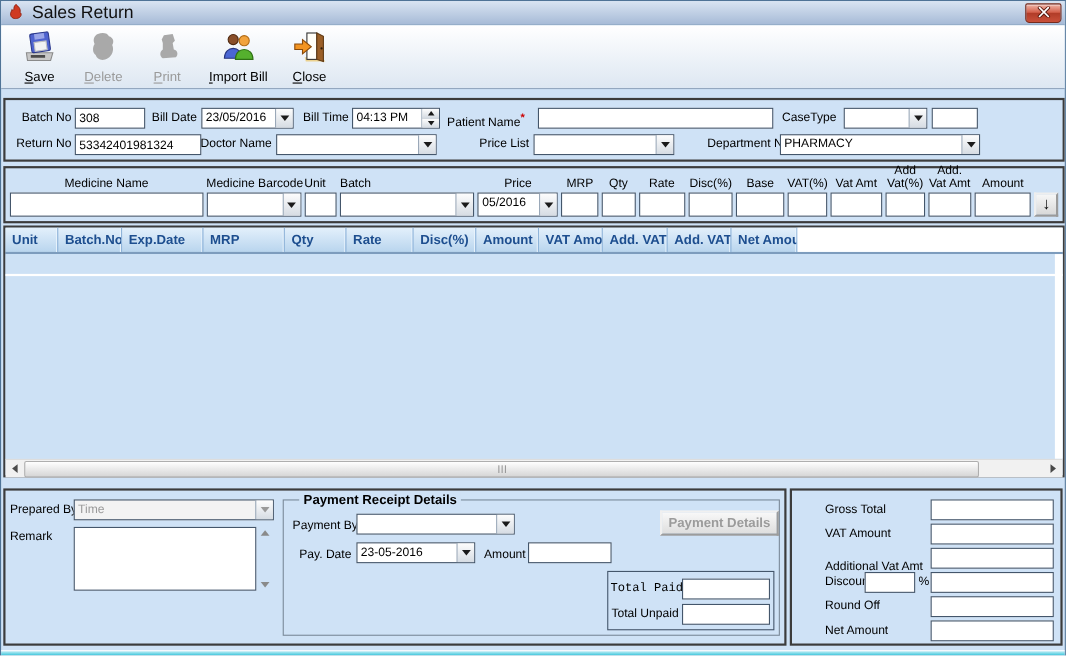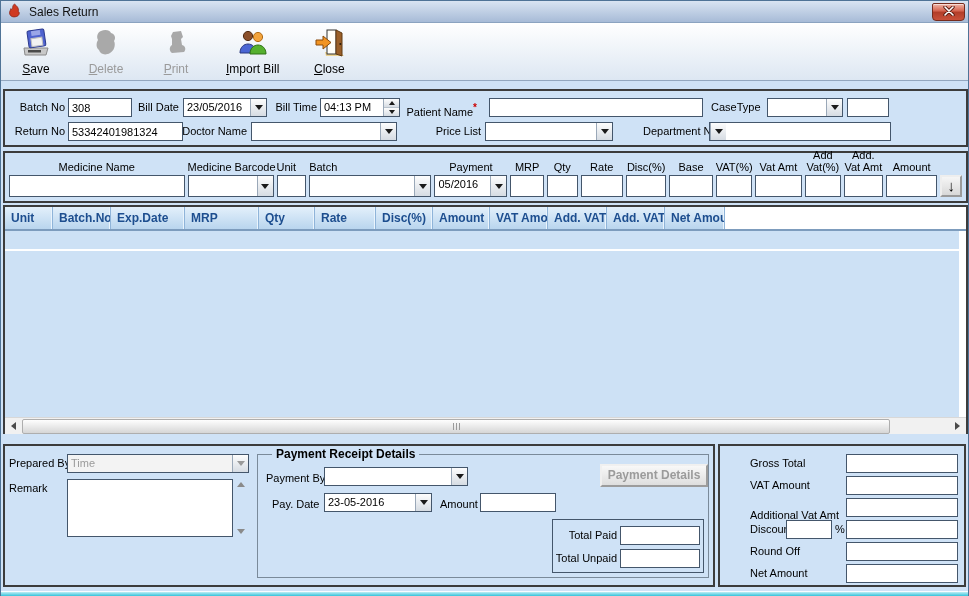--- a/index.html
+++ b/index.html
@@ -6,28 +6,28 @@
   html,body { background:#e8e8e8; }
   .window {
     position: relative; width: 969px; height: 596px;
     background: #cfe2f6;
     border-left: 1px solid #4f7396; border-right: 1px solid #4f7396; border-top: 1px solid #4f7396;
     font-family: "Liberation Sans", sans-serif; font-size: 11px; color: #000;
     overflow: hidden;
   }
   
   .titlebar { height: 22px; background: linear-gradient(#d9e4f2, #a7bbd7); display: flex; align-items: center; padding-left: 6px; border-bottom: 1px solid #8ba3c0; }
-  .title-text { font-size: 12px; margin-left: 7px; color: #111; }
+  .title-text { font-size: 16px; margin-left: 7px; color: #111; }
   .close-btn { position: absolute; top: 2px; right: 3px; width: 33px; height: 18px; cursor: default;
     background: linear-gradient(#efb6a9, #d4604b 45%, #b13c28 50%, #c9503a);
     border: 1px solid #762b1d; border-radius: 2px 2px 4px 4px;
     box-shadow: inset 0 1px 0 rgba(255,255,255,.55);
     display: flex; align-items: center; justify-content: center; }
   
-  .toolbar { height: 58px; background: linear-gradient(#ffffff, #dde7f2); border-bottom: 1px solid #93a7bf; display: flex; align-items: flex-start; padding: 3px 0 0 12px; gap: 24px; }
+  .toolbar { height: 58px; background: linear-gradient(#ffffff, #dde7f2); border-bottom: 1px solid #93a7bf; display: flex; align-items: flex-start; padding: 3px 0 0 12px; gap: 12px; }
   .tbtn { display: flex; flex-direction: column; align-items: center; min-width: 46px; padding: 1px 3px; }
   .tbtn .lab { margin-top: 1px; font-size: 12px; }
   .tbtn.disabled .lab { color: #9a9a9a; }
   
   .panel { position: absolute; background: #cfe2f6; border: 2px solid #3c3c3c; }
   .lbl { position: absolute; height: 19px; line-height: 19px; white-space: nowrap; }
   .lbl.r { text-align: right; }
   .tb { position: absolute; height: 19px; background: #fff; border: 1px solid #44566b; font: 11px "Liberation Sans", sans-serif; padding: 1px 3px; color:#000; }
   textarea.tb { resize: none; }
   .req { color: #cc0000; font-weight: bold; vertical-align: super; font-size: 10px; }
@@ -203,20 +203,21 @@
     </div>
     <span class="lbl r" style="left:424px; top:31px; width:52px;">Price List</span>
     <div class="combo" style="left:480px; top:31px; width:128px;">
       <span class="val"></span>
       <span class="cbtn">
           <i class="tri-d"></i>
         </span>
     </div>
     <span class="lbl r" style="left:638px; top:31px; width:88px;">Department Name</span>
     <div class="combo" style="left:704px; top:31px; width:182px;">
+      <span class="val">PHARMACY</span>
       <span class="cbtn">
           <i class="tri-d"></i>
         </span>
     </div>
   </div>
 
   <div class="panel" style="left:2px; top:150px; width:965px; height:52px;">
     <div class="entry-row">
       <div class="ecol c" style="width:178px;">
         <div class="elab">Medicine Name</div>
@@ -238,21 +239,21 @@
       <div class="ecol" style="width:124px;">
         <div class="elab">Batch</div>
         <div class="combo ein">
             <span class="val"></span>
             <span class="cbtn">
               <i class="tri-d"></i>
             </span>
           </div>
       </div>
       <div class="ecol c" style="width:74px;">
-        <div class="elab">Payment</div>
+        <div class="elab">Price</div>
         <div class="combo ein">
             <span class="val">05/2016</span>
             <span class="cbtn">
               <i class="tri-d"></i>
             </span>
           </div>
       </div>
       <div class="ecol c" style="width:34px;">
         <div class="elab">MRP</div>
         <input class="tb ein" style="">
@@ -363,21 +364,21 @@
       <span class="lbl" style="left:14px; top:40px;">Pay. Date</span>
       <div class="combo" style="left:66px; top:38px; width:108px;">
         <span class="val">23-05-2016</span>
         <span class="cbtn">
             <i class="tri-d"></i>
           </span>
       </div>
       <span class="lbl" style="left:182px; top:40px;">Amount</span>
       <input class="tb" style="left: 222px; top: 38px; width: 76px;" value="">
       <div class="subbox" style="left:294px; top:64px; width:152px; height:54px;">
-        <span class="lbl r" style="left:2px; top:6px; width:62px;">Total Paid</span>
+        <span class="lbl r" style="left:2px; top:6px; width:62px;font-family:Liberation Mono, monospace;">Total Paid</span>
         <input class="tb" style="left: 67px; top: 6px; width: 80px;" value="">
         <span class="lbl r" style="left:2px; top:29px; width:62px;">Total Unpaid</span>
         <input class="tb" style="left: 67px; top: 29px; width: 80px;" value="">
       </div>
     </div>
   </div>
 
   <div class="panel" style="left:717px; top:443px; width:248px; height:143px;">
     <span class="lbl" style="left:30px; top:8px; width:95px;">Gross Total</span>
     <input class="tb" style="left: 126px; top: 8px; width: 112px;" value="">

